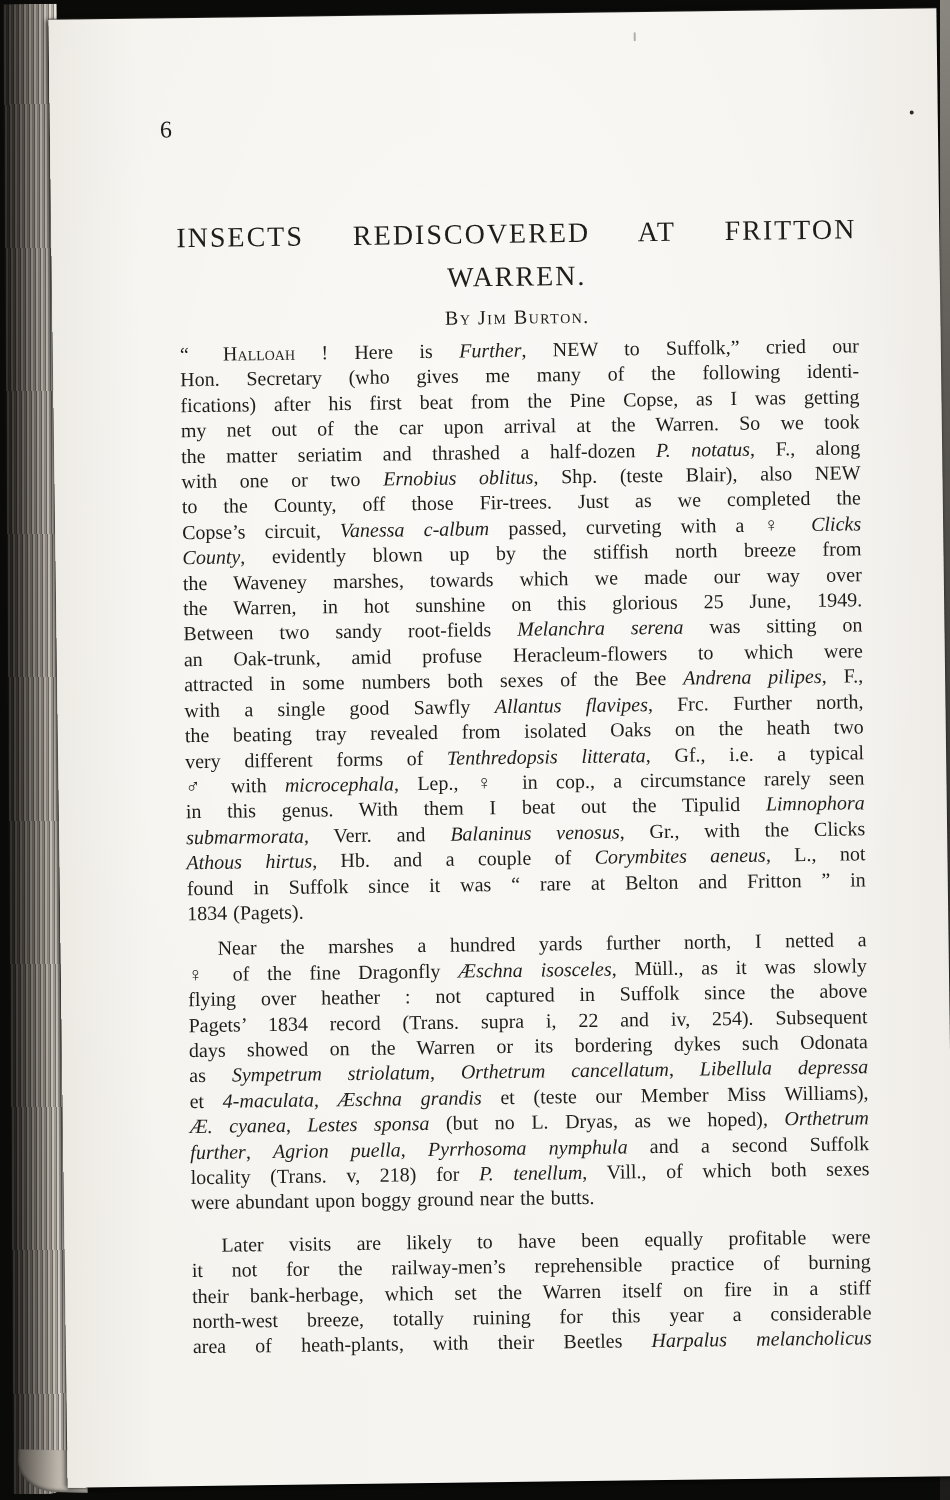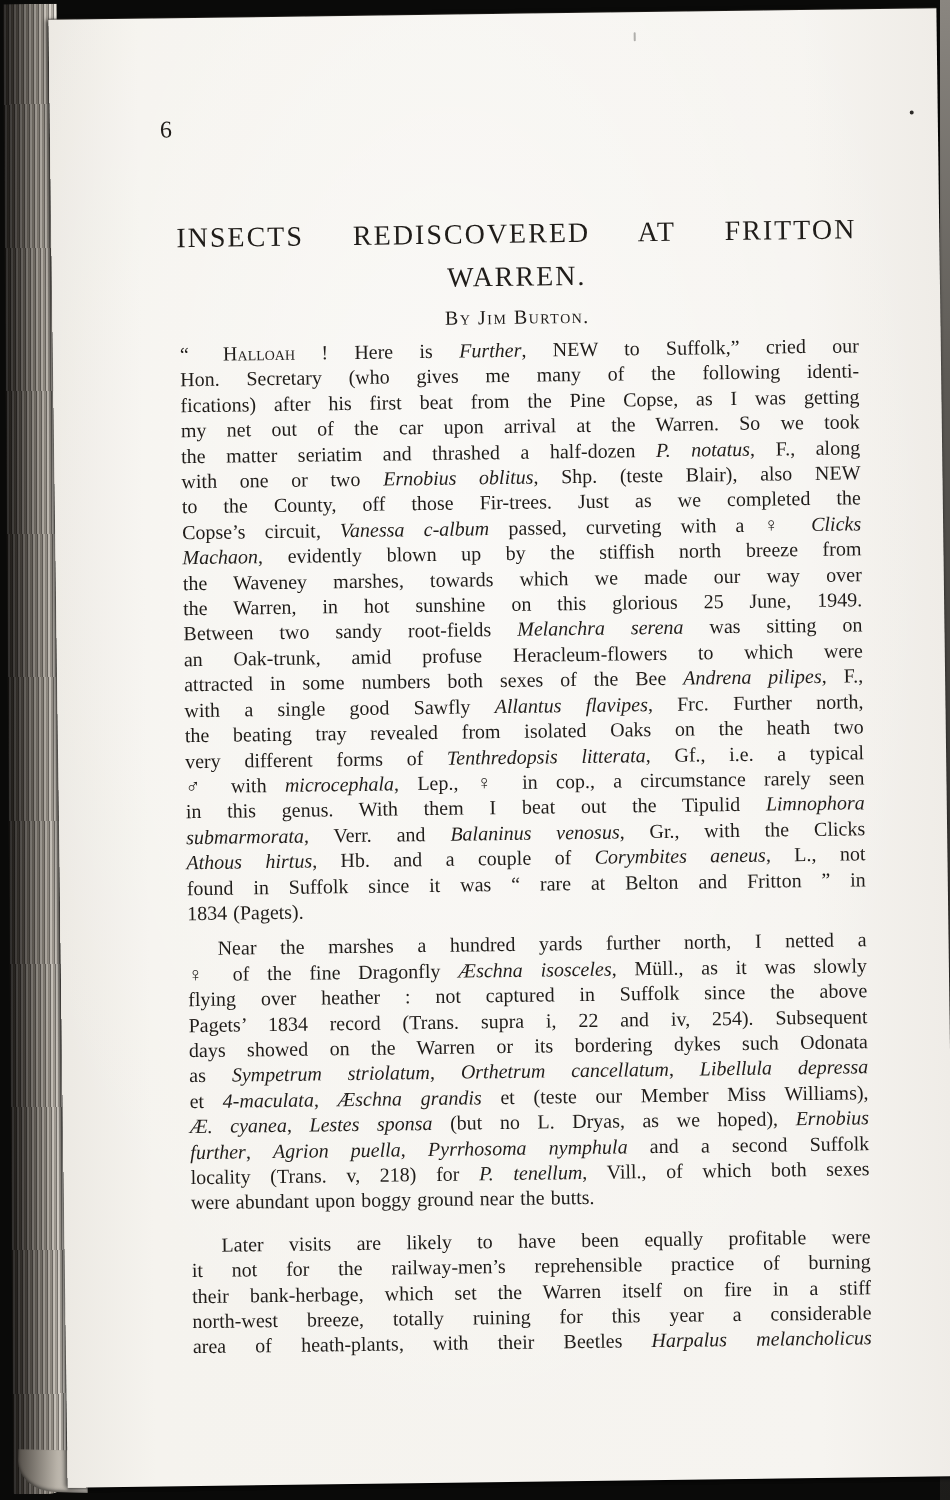--- a/index.html
+++ b/index.html
@@ -113,21 +113,21 @@
       <div class="text-block">
           <div class="para">
             <div class="line"><span class="seg-n">“ </span><span class="seg-sc">Halloah</span><span class="seg-n"> !  Here is </span><span class="seg-i">Further</span><span class="seg-n">, NEW to Suffolk,” cried our</span></div>
             <div class="line"><span class="seg-n">Hon. Secretary (who gives me many of the following identi-</span></div>
             <div class="line"><span class="seg-n">fications) after his first beat from the Pine Copse, as I was getting</span></div>
             <div class="line"><span class="seg-n">my net out of the car upon arrival at the Warren.  So we took</span></div>
             <div class="line"><span class="seg-n">the matter seriatim and thrashed a half-dozen </span><span class="seg-i">P. notatus</span><span class="seg-n">, F., along</span></div>
             <div class="line"><span class="seg-n">with one or two </span><span class="seg-i">Ernobius oblitus</span><span class="seg-n">, Shp. (teste Blair), also NEW</span></div>
             <div class="line"><span class="seg-n">to the County, off those Fir-trees.  Just as we completed the</span></div>
             <div class="line"><span class="seg-n">Copse’s circuit, </span><span class="seg-i">Vanessa c-album</span><span class="seg-n"> passed, curveting with a ♀ </span><span class="seg-i">Clicks</span></div>
-            <div class="line"><span class="seg-i">Machaon</span><span class="seg-n">, evidently blown up by the stiffish north breeze from</span></div>
+            <div class="line"><span class="seg-i">County</span><span class="seg-n">, evidently blown up by the stiffish north breeze from</span></div>
             <div class="line"><span class="seg-n">the Waveney marshes, towards which we made our way over</span></div>
             <div class="line"><span class="seg-n">the Warren, in hot sunshine on this glorious 25 June, 1949.</span></div>
             <div class="line"><span class="seg-n">Between two sandy root-fields </span><span class="seg-i">Melanchra serena</span><span class="seg-n"> was sitting on</span></div>
             <div class="line"><span class="seg-n">an Oak-trunk, amid profuse Heracleum-flowers to which were</span></div>
             <div class="line"><span class="seg-n">attracted in some numbers both sexes of the Bee </span><span class="seg-i">Andrena pilipes</span><span class="seg-n">, F.,</span></div>
             <div class="line"><span class="seg-n">with a single good Sawfly </span><span class="seg-i">Allantus flavipes</span><span class="seg-n">, Frc.  Further north,</span></div>
             <div class="line"><span class="seg-n">the beating tray revealed from isolated Oaks on the heath two</span></div>
             <div class="line"><span class="seg-n">very different forms of </span><span class="seg-i">Tenthredopsis litterata</span><span class="seg-n">, Gf., i.e. a typical</span></div>
             <div class="line"><span class="seg-n">♂ with </span><span class="seg-i">microcephala</span><span class="seg-n">, Lep., ♀ in cop., a circumstance rarely seen</span></div>
             <div class="line"><span class="seg-n">in this genus.  With them I beat out the Tipulid </span><span class="seg-i">Limnophora</span></div>
@@ -137,21 +137,21 @@
             <div class="line last-left"><span class="seg-n">1834 (Pagets).</span></div>
           </div>
           <div class="para" style="margin-top: 10px;">
             <div class="line indent"><span class="seg-n">Near the marshes a hundred yards further north, I netted a</span></div>
             <div class="line"><span class="seg-n">♀ of the fine Dragonfly </span><span class="seg-i">Æschna isosceles</span><span class="seg-n">, Müll., as it was slowly</span></div>
             <div class="line"><span class="seg-n">flying over heather :  not captured in Suffolk since the above</span></div>
             <div class="line"><span class="seg-n">Pagets’ 1834 record (Trans. supra i, 22 and iv, 254).  Subsequent</span></div>
             <div class="line"><span class="seg-n">days showed on the Warren or its bordering dykes such Odonata</span></div>
             <div class="line"><span class="seg-n">as </span><span class="seg-i">Sympetrum striolatum</span><span class="seg-n">, </span><span class="seg-i">Orthetrum cancellatum</span><span class="seg-n">, </span><span class="seg-i">Libellula depressa</span></div>
             <div class="line"><span class="seg-n">et </span><span class="seg-i">4-maculata</span><span class="seg-n">, </span><span class="seg-i">Æschna grandis</span><span class="seg-n"> et (teste our Member Miss Williams),</span></div>
-            <div class="line"><span class="seg-i">Æ. cyanea</span><span class="seg-n">, </span><span class="seg-i">Lestes sponsa</span><span class="seg-n"> (but no L. Dryas, as we hoped), </span><span class="seg-i">Ernobius</span></div>
+            <div class="line"><span class="seg-i">Æ. cyanea</span><span class="seg-n">, </span><span class="seg-i">Lestes sponsa</span><span class="seg-n"> (but no L. Dryas, as we hoped), </span><span class="seg-i">Orthetrum</span></div>
             <div class="line"><span class="seg-i">further</span><span class="seg-n">, </span><span class="seg-i">Agrion puella</span><span class="seg-n">, </span><span class="seg-i">Pyrrhosoma nymphula</span><span class="seg-n"> and a second Suffolk</span></div>
             <div class="line"><span class="seg-n">locality (Trans. v, 218) for </span><span class="seg-i">P. tenellum</span><span class="seg-n">, Vill., of which both sexes</span></div>
             <div class="line last-left"><span class="seg-n">were abundant upon boggy ground near the butts.</span></div>
           </div>
           <div class="para" style="margin-top: 17px;">
             <div class="line indent"><span class="seg-n">Later visits are likely to have been equally profitable  were</span></div>
             <div class="line"><span class="seg-n">it not for the railway-men’s reprehensible practice of burning</span></div>
             <div class="line"><span class="seg-n">their bank-herbage, which set the Warren itself on fire in a stiff</span></div>
             <div class="line"><span class="seg-n">north-west breeze, totally ruining for this year a considerable</span></div>
             <div class="line"><span class="seg-n">area of heath-plants, with their Beetles </span><span class="seg-i">Harpalus melancholicus</span></div>

